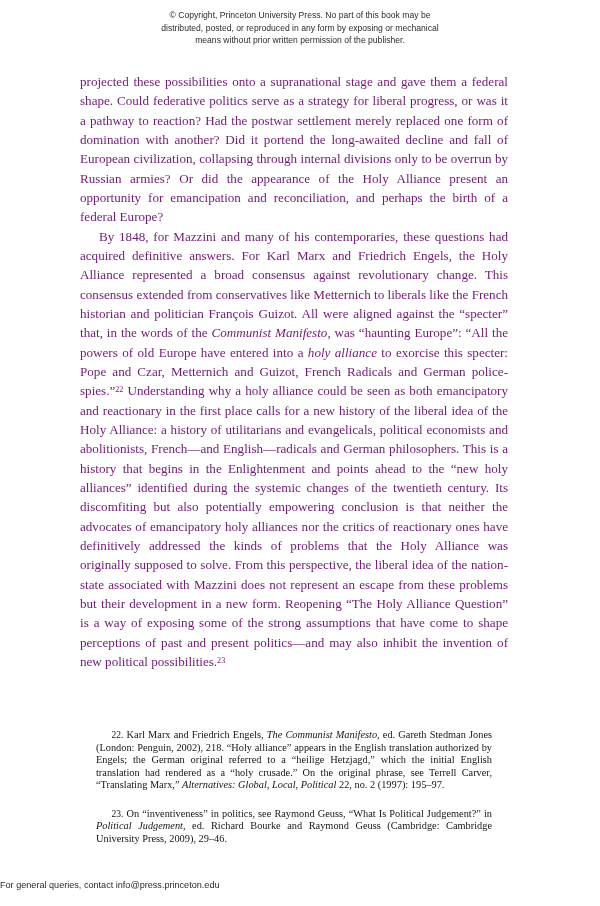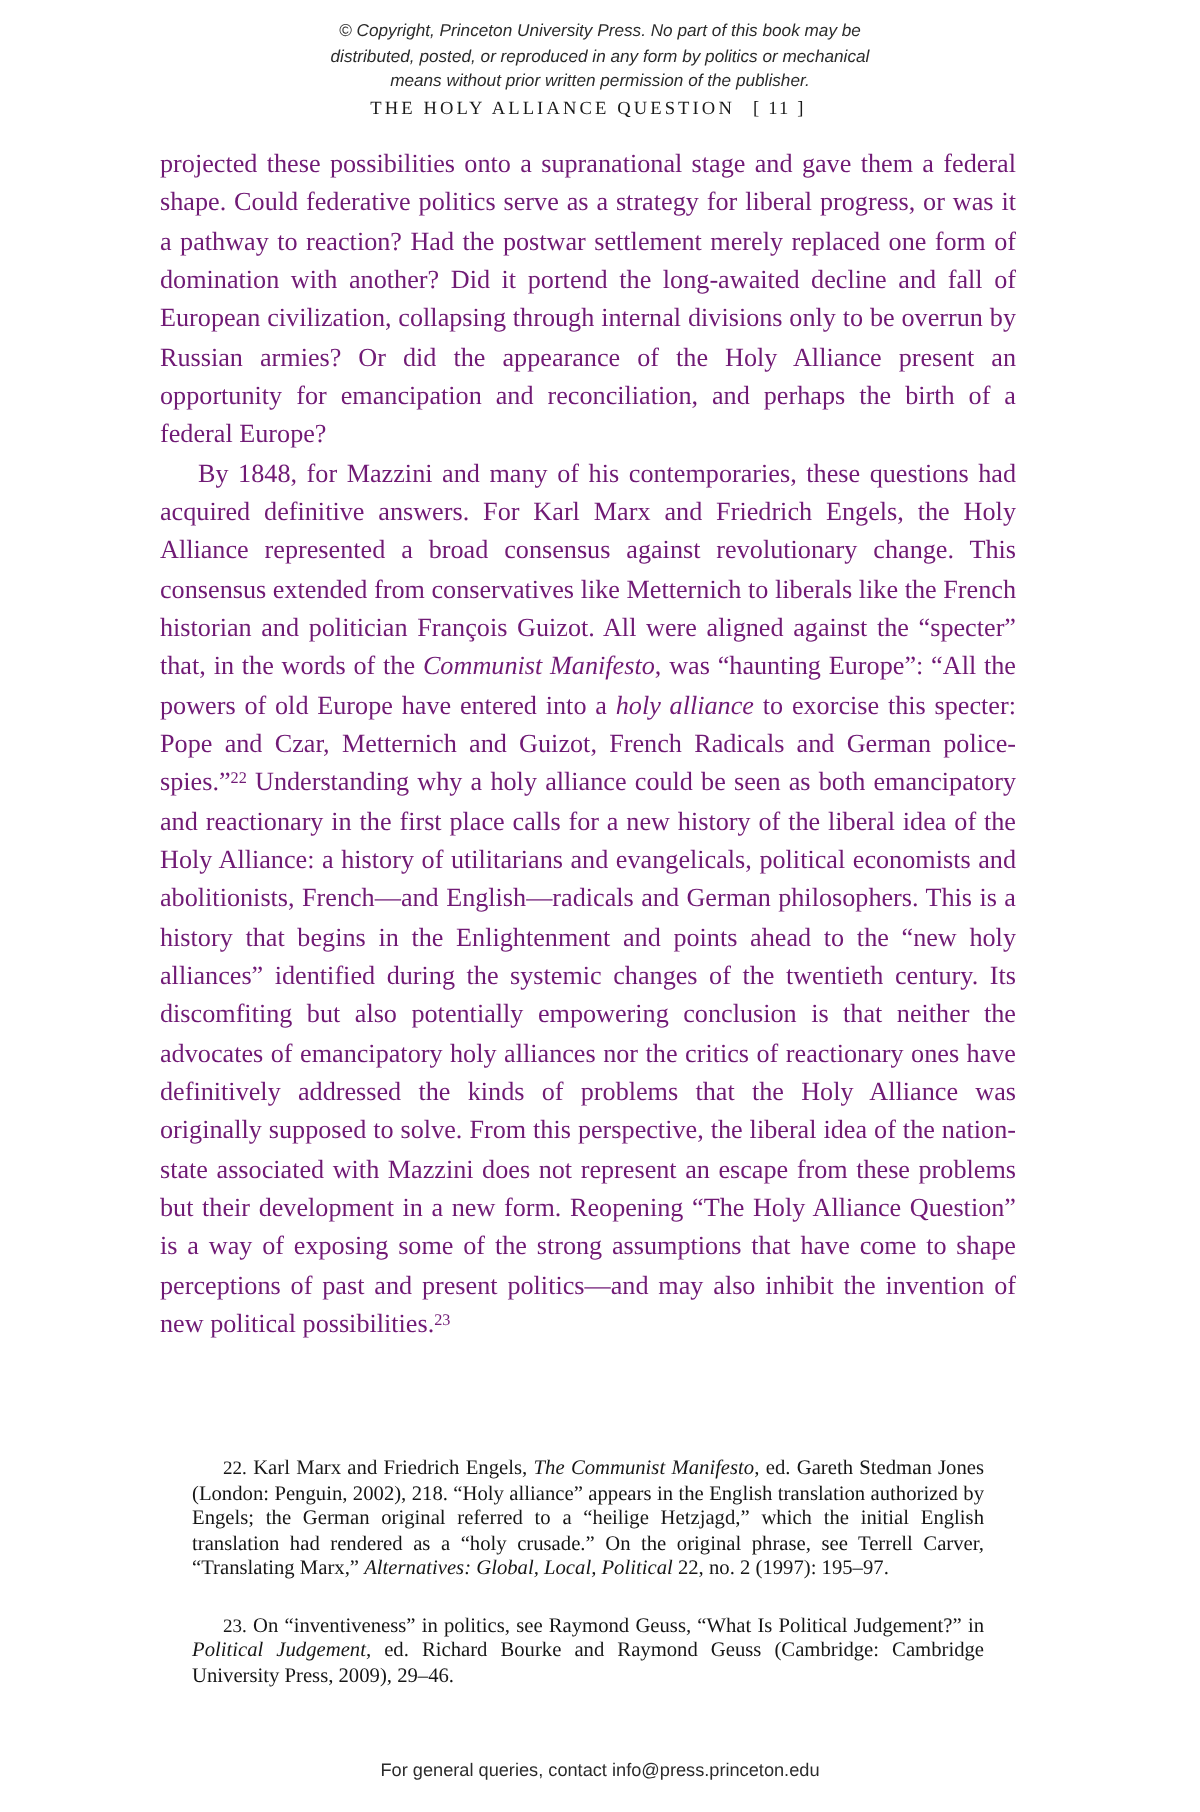--- a/index.html
+++ b/index.html
@@ -27,21 +27,21 @@
     left: 90px;
     top: 9px;
     width: 420px;
     font-family: "Liberation Sans", "DejaVu Sans", sans-serif;
     font-size: 8.6px;
     line-height: 12.6px;
     text-align: center;
     color: #ululu;
     color: #2b2b2b;
   }
-  .copyright div { white-space: nowrap; font-style: italic; }
+  .copyright div { white-space: nowrap; }
 
   
   .running-head {
     position: absolute;
     left: 80px;
     top: 50px;
     width: 428px;
     text-align: center;
     font-size: 9.3px;
     letter-spacing: 1.55px;
@@ -106,40 +106,36 @@
   .fn-num {
     font-size: 0.92em;
   }
 
   
   .footer {
     position: absolute;
     left: 0;
     top: 880px;
     width: 600px;
-    text-align: center;
     font-family: "Liberation Sans", "DejaVu Sans", sans-serif;
     font-size: 9.1px;
     color: #2b2b2b;
   }
 </style>
 </head>
 <body>
 
 <div class="page">
 
   <div class="copyright">
     <div>© Copyright, Princeton University Press. No part of this book may be</div>
-    <div>distributed, posted, or reproduced in any form by politics or mechanical</div>
+    <div>distributed, posted, or reproduced in any form by exposing or mechanical</div>
     <div>means without prior written permission of the publisher.</div>
   </div>
 
-  <div class="running-head">
-    <span>THE HOLY ALLIANCE QUESTION</span><span class="folio">[ 11 ]</span>
-  </div>
 
   <div class="body-text">
     <p>projected these possibilities onto a supranational stage and gave them a federal shape. Could federative politics serve as a strategy for liberal progress, or was it a pathway to reaction? Had the postwar settlement merely replaced one form of domination with another? Did it portend the long-awaited decline and fall of European civilization, collapsing through internal divisions only to be overrun by Russian armies? Or did the appearance of the Holy Alliance present an opportunity for emancipation and reconciliation, and perhaps the birth of a federal Europe?</p>
     <p><span>By 1848, for Mazzini and many of his contemporaries, these questions had acquired definitive answers. For Karl Marx and Friedrich Engels, the Holy Alliance represented a broad consensus against revolutionary change. This consensus extended from conservatives like Metternich to liberals like the French historian and politician François Guizot. All were aligned against the “specter” that, in the words of the </span><i>Communist Manifesto</i><span>, was “haunting Europe”: “All the powers of old Europe have entered into a </span><i>holy alliance</i><span> to exorcise this specter: Pope and Czar, Metternich and Guizot, French Radicals and German police-spies.”</span><sup>22</sup><span> Understanding why a holy alliance could be seen as both emancipatory and reactionary in the first place calls for a new history of the liberal idea of the Holy Alliance: a history of utilitarians and evangelicals, political economists and abolitionists, French—and English—radicals and German philosophers. This is a history that begins in the Enlightenment and points ahead to the “new holy alliances” identified during the systemic changes of the twentieth century. Its discomfiting but also potentially empowering conclusion is that neither the advocates of emancipatory holy alliances nor the critics of reactionary ones have definitively addressed the kinds of problems that the Holy Alliance was originally supposed to solve. From this perspective, the liberal idea of the nation-state associated with Mazzini does not represent an escape from these problems but their development in a new form. Reopening “The Holy Alliance Question” is a way of exposing some of the strong assumptions that have come to shape perceptions of past and present politics—and may also inhibit the invention of new political possibilities.</span><sup>23</sup><span></span></p>
   </div>
 
   <div class="footnotes">
     <p><span class="fn-num">22.</span><span> Karl Marx and Friedrich Engels, </span><i>The Communist Manifesto</i><span>, ed. Gareth Stedman Jones (London: Penguin, 2002), 218. “Holy alliance” appears in the English translation authorized by Engels; the German original referred to a “heilige Hetzjagd,” which the initial English translation had rendered as a “holy crusade.” On the original phrase, see Terrell Carver, “Translating Marx,” </span><i>Alternatives: Global, Local, Political</i><span> 22, no. 2 (1997): 195–97.</span></p>
     <p><span class="fn-num">23.</span><span> On “inventiveness” in politics, see Raymond Geuss, “What Is Political Judgement?” in </span><i>Political Judgement</i><span>, ed. Richard Bourke and Raymond Geuss (Cambridge: Cambridge University Press, 2009), 29–46.</span><i></i><span></span></p>
   </div>

